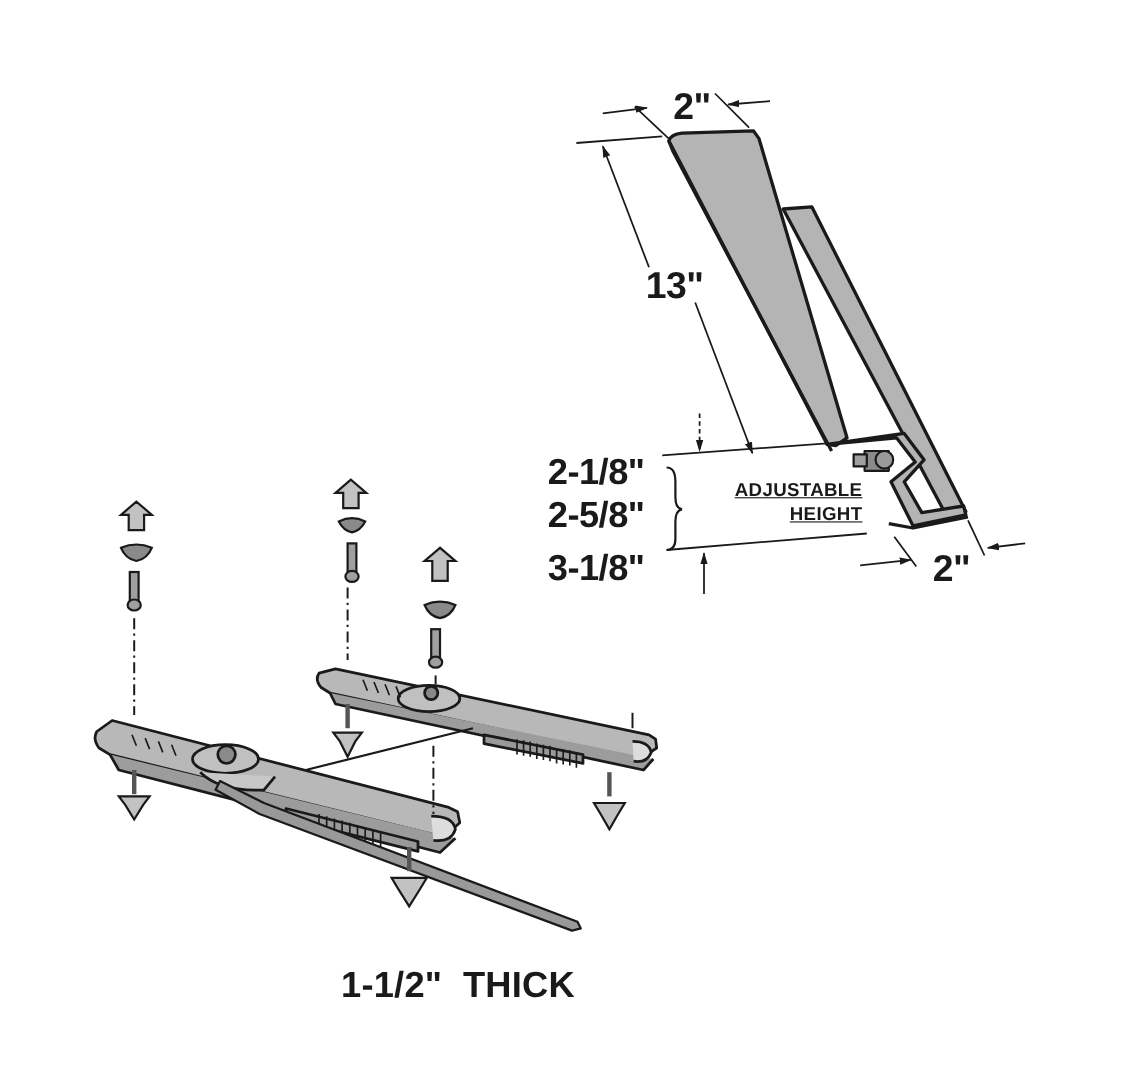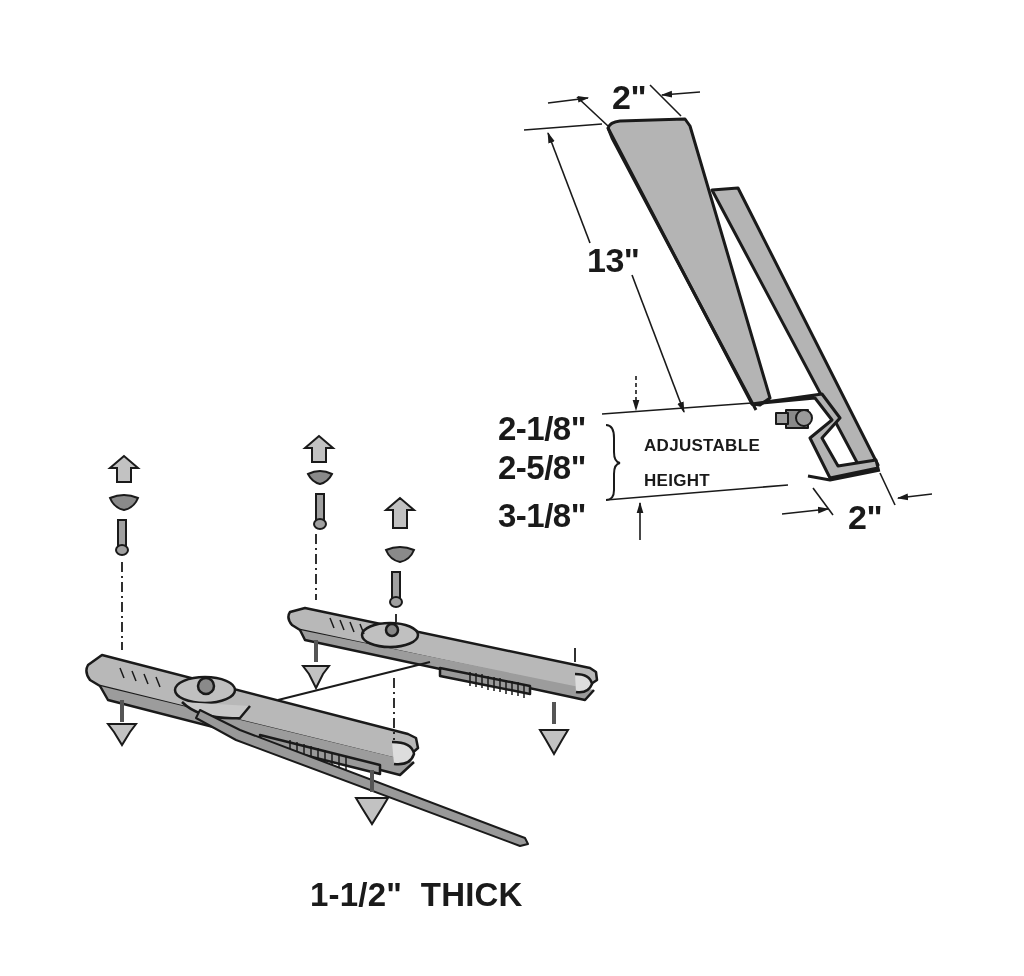--- a/index.html
+++ b/index.html
@@ -1,21 +1,21 @@
 <!DOCTYPE html>
 <html><head>
   <meta charset="utf-8">
   <style>
     html, body { margin: 0; padding: 0; background: #ffffff; }
     body { width: 1024px; height: 976px; position: relative; overflow: hidden; font-family: "Liberation Sans", sans-serif; }
     #canvas { position: absolute; left: 0; top: 0; width: 1024px; height: 976px; }
     .lbl { position: absolute; font-family: "Liberation Sans", sans-serif; font-weight: 700; color: #1a1a1a; white-space: nowrap; line-height: 1; }
     .dim-big { font-size: 34px; letter-spacing: -0.5px; }
     .dim-med { font-size: 33px; letter-spacing: -0.5px; }
-    .small { font-size: 17px; letter-spacing: 0.3px; text-align: left; }
+    .small { font-size: 17px; letter-spacing: 0.3px; text-align: right; text-decoration: underline; }
     .caption { font-size: 33px; letter-spacing: 0.2px; }
   </style>
 </head>
 <body>
 
 <svg id="canvas" viewBox="0 0 1024 976" xmlns="http://www.w3.org/2000/svg">
   <defs>
     <marker id="arrowhead" viewBox="0 0 10 10" refX="9" refY="5" markerWidth="7" markerHeight="7" orient="auto">
       <path d="M0,2 L10,5 L0,8 z" fill="#1a1a1a"></path>
     </marker>
@@ -136,16 +136,16 @@
   </g>
 </svg>
 
 <div class="lbl dim-big" style="left:612px; top:80px;">2"</div>
 <div class="lbl dim-big" style="left:587px; top:243px;">13"</div>
 <div class="lbl dim-med" style="left:498px; top:412px;">2-1/8"</div>
 <div class="lbl dim-med" style="left:498px; top:451px;">2-5/8"</div>
 <div class="lbl dim-med" style="left:498px; top:499px;">3-1/8"</div>
 <div class="lbl small" style="left:644px; top:437px; width:140px;">
   <div>ADJUSTABLE</div>
-  <div style="margin-top:18px;">HEIGHT</div>
+  <div style="margin-top:5px;">HEIGHT</div>
 </div>
 <div class="lbl dim-big" style="left:848px; top:500px;">2"</div>
 <div class="lbl caption" style="left:310px; top:878px; white-space:pre;">1-1/2"  THICK</div>
 
 </body></html>

